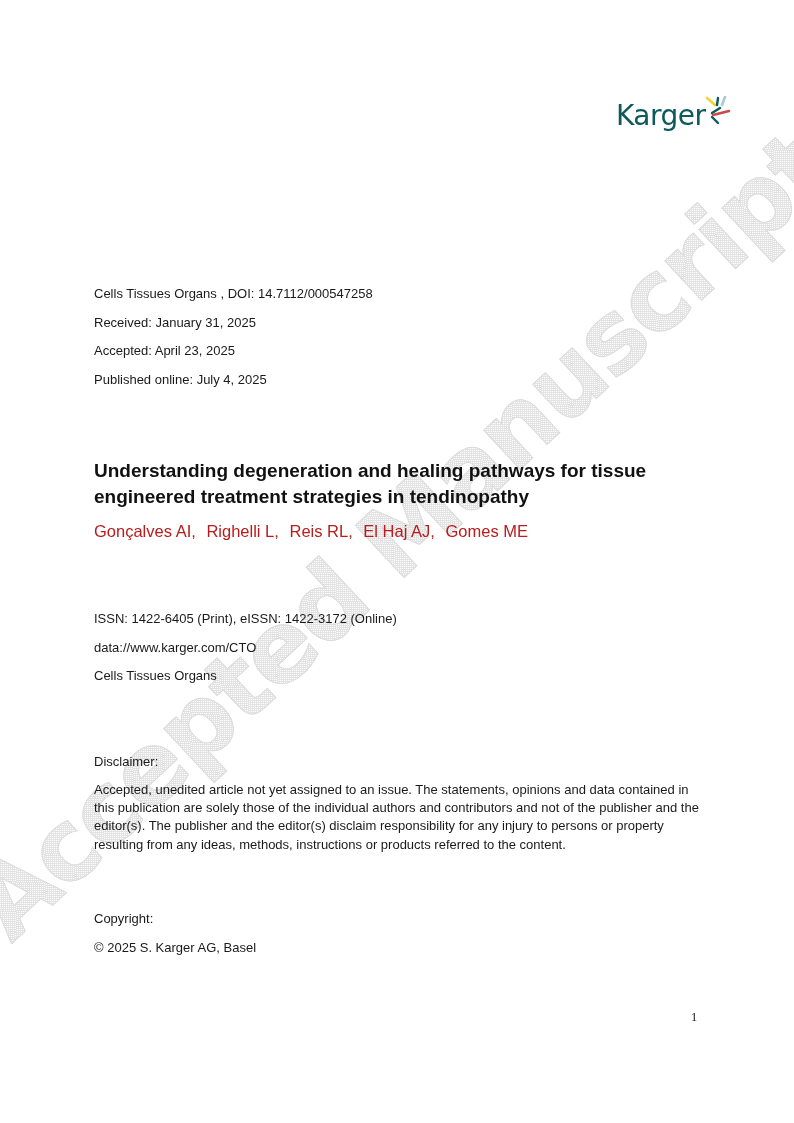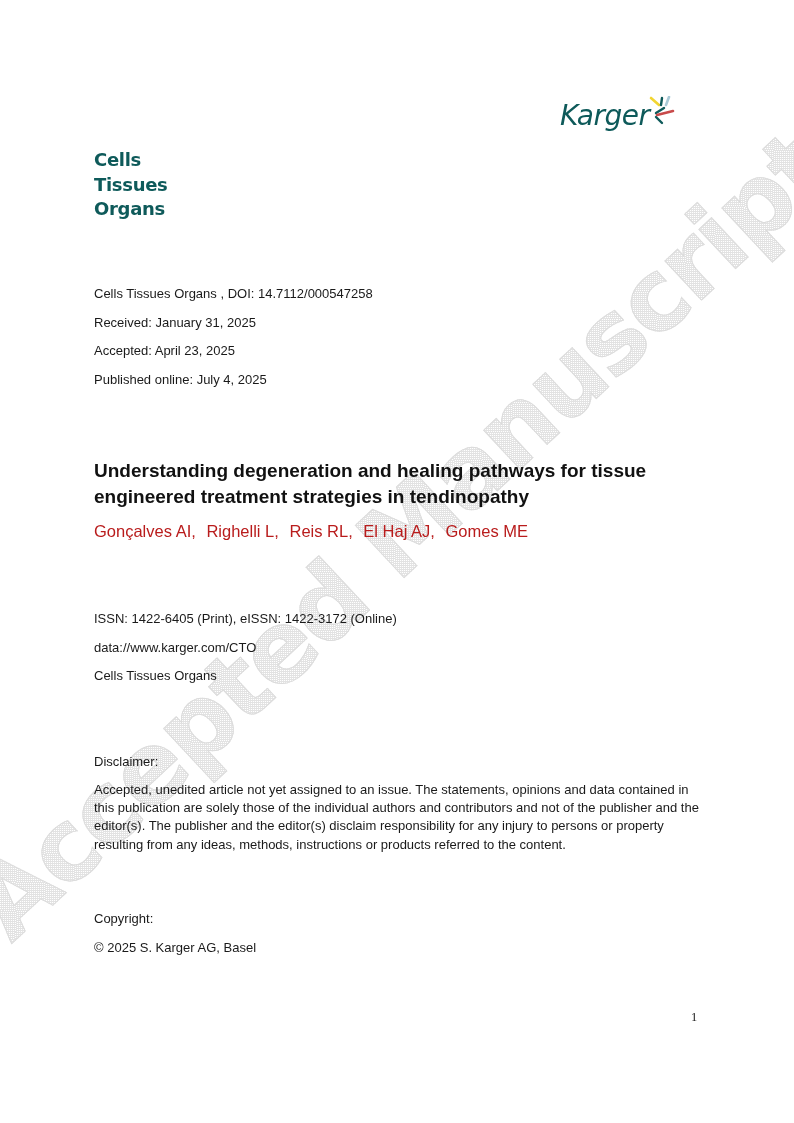--- a/index.html
+++ b/index.html
@@ -27,21 +27,21 @@
     }
     .watermark span {
       background-image: repeating-linear-gradient(45deg, #e2e2e2 0 1px, transparent 1px 2px),
                         repeating-linear-gradient(-45deg, #e6e6e6 0 1px, transparent 1px 2px);
       -webkit-background-clip: text;
       background-clip: text;
       color: transparent;
     }
 
     
-    .karger-logo { position: absolute; left: 560px; top: 96px; width: 116px; height: 42px; z-index: 2; font-style: italic; }
+    .karger-logo { position: absolute; left: 616px; top: 96px; width: 116px; height: 42px; z-index: 2; }
     .karger-word {
       position: absolute; left: 0; top: 4px;
       font-family: "DejaVu Sans", sans-serif;
       font-size: 28px; letter-spacing: -0.5px;
       color: #0e5a5a; line-height: 32px;
     }
     .karger-mark { position: absolute; left: 88px; top: 0; width: 28px; height: 40px; }
 
     
     .journal-logo { position: absolute; left: 94px; top: 148px; z-index: 2; }
@@ -85,25 +85,20 @@
     <svg class="karger-mark" viewBox="0 0 28 40" width="28" height="40">
       <line x1="3" y1="2" x2="11" y2="9" stroke="#f2d532" stroke-width="2.6" stroke-linecap="round"></line>
       <line x1="14" y1="2" x2="13" y2="9" stroke="#0e5a5a" stroke-width="2.4" stroke-linecap="round"></line>
       <line x1="21" y1="1" x2="18" y2="9" stroke="#a9c9d6" stroke-width="2.6" stroke-linecap="round"></line>
       <line x1="8" y1="17" x2="16" y2="12" stroke="#0e5a5a" stroke-width="2.4" stroke-linecap="round"></line>
       <line x1="9" y1="19" x2="25" y2="15" stroke="#c84a4a" stroke-width="2.6" stroke-linecap="round"></line>
       <line x1="8" y1="21" x2="14" y2="27" stroke="#0e5a5a" stroke-width="2.4" stroke-linecap="round"></line>
     </svg>
   </div>
 
-  <div class="journal-logo">
-    <div>Cells</div>
-    <div>Tissues</div>
-    <div>Organs</div>
-  </div>
 
   <div class="content">
     <div class="line" style="top:286px">Cells Tissues Organs , DOI: 14.7112/000547258</div>
     <div class="line" style="top:315px">Received: January 31, 2025</div>
     <div class="line" style="top:343px">Accepted: April 23, 2025</div>
     <div class="line" style="top:372px">Published online: July 4, 2025</div>
 
     <h1 class="title">Understanding degeneration and healing pathways for tissue engineered treatment strategies in tendinopathy</h1>
 
     <div class="authors">

